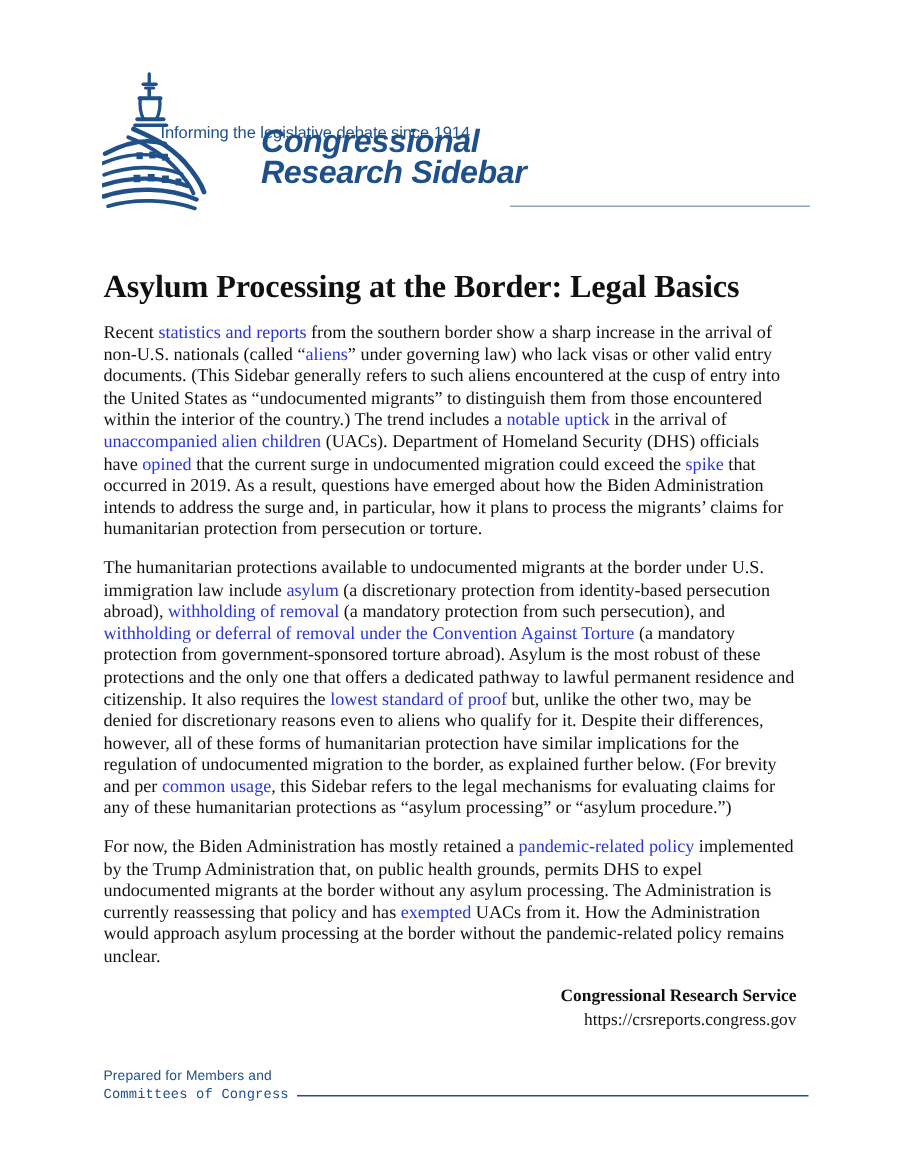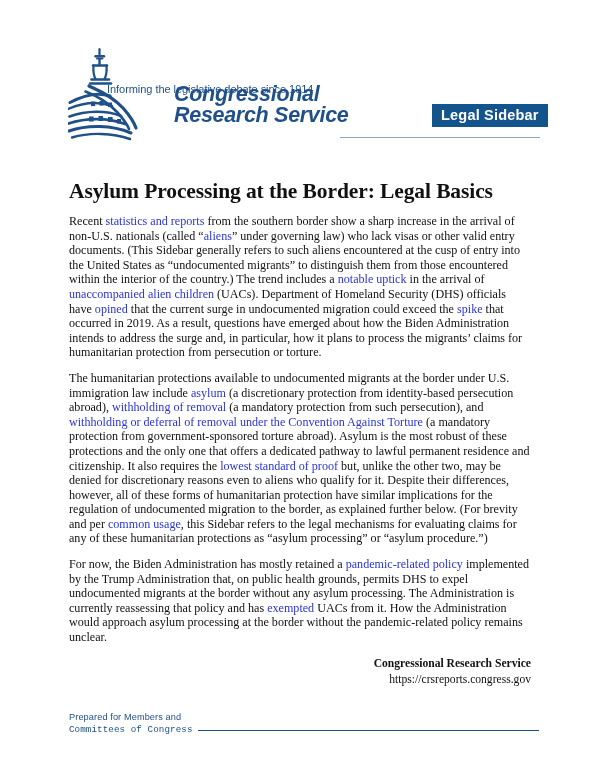--- a/index.html
+++ b/index.html
@@ -239,28 +239,27 @@
             <rect x="21" y="70.5" width="4.6" height="5"></rect>
             <rect x="30.5" y="70" width="4.6" height="5"></rect>
             <rect x="40" y="71" width="4.6" height="5"></rect>
             <rect x="49" y="73" width="4" height="4.6"></rect>
           </g>
         </svg>
       </div>
 
       <div class="logo-text">
         <div class="logo-line">Congressional</div>
-        <div class="logo-line">Research Service</div>
+        <div class="logo-line">Research Sidebar</div>
       </div>
     </div>
 
     <div class="logo-tagline">Informing the legislative debate since 1914</div>
     <div class="tagline-rule"></div>
 
-    <div class="badge">Legal Sidebar</div>
   </div>
 
   <div class="content">
     <h1 class="doc-title">Asylum Processing at the Border: Legal Basics</h1>
     <div id="paragraph-list">
         <p class="para"><span>Recent </span><a class="lnk" href="#">statistics and reports</a><span> from the southern border show a sharp increase in the arrival of non-U.S. nationals (called “</span><a class="lnk" href="#">aliens</a><span>” under governing law) who lack visas or other valid entry documents. (This Sidebar generally refers to such aliens encountered at the cusp of entry into the United States as “undocumented migrants” to distinguish them from those encountered within the interior of the country.) The trend includes a </span><a class="lnk" href="#">notable uptick</a><span> in the arrival of </span><a class="lnk" href="#">unaccompanied alien children</a><span> (UACs). Department of Homeland Security (DHS) officials have </span><a class="lnk" href="#">opined</a><span> that the current surge in undocumented migration could exceed the </span><a class="lnk" href="#">spike</a><span> that occurred in 2019. As a result, questions have emerged about how the Biden Administration intends to address the surge and, in particular, how it plans to process the migrants’ claims for humanitarian protection from persecution or torture.</span></p>
         <p class="para"><span>The humanitarian protections available to undocumented migrants at the border under U.S. immigration law include </span><a class="lnk" href="#">asylum</a><span> (a discretionary protection from identity-based persecution abroad), </span><a class="lnk" href="#">withholding of removal</a><span> (a mandatory protection from such persecution), and </span><a class="lnk" href="#">withholding or deferral of removal under the Convention Against Torture</a><span> (a mandatory protection from government-sponsored torture abroad). Asylum is the most robust of these protections and the only one that offers a dedicated pathway to lawful permanent residence and citizenship. It also requires the </span><a class="lnk" href="#">lowest standard of proof</a><span> but, unlike the other two, may be denied for discretionary reasons even to aliens who qualify for it. Despite their differences, however, all of these forms of humanitarian protection have similar implications for the regulation of undocumented migration to the border, as explained further below. (For brevity and per </span><a class="lnk" href="#">common usage</a><span>, this Sidebar refers to the legal mechanisms for evaluating claims for any of these humanitarian protections as “asylum processing” or “asylum procedure.”)</span></p>
         <p class="para"><span>For now, the Biden Administration has mostly retained a </span><a class="lnk" href="#">pandemic-related policy</a><span> implemented by the Trump Administration that, on public health grounds, permits DHS to expel undocumented migrants at the border without any asylum processing. The Administration is currently reassessing that policy and has </span><a class="lnk" href="#">exempted</a><span> UACs from it. How the Administration would approach asylum processing at the border without the pandemic-related policy remains unclear.</span></p>
       </div>
   </div>

